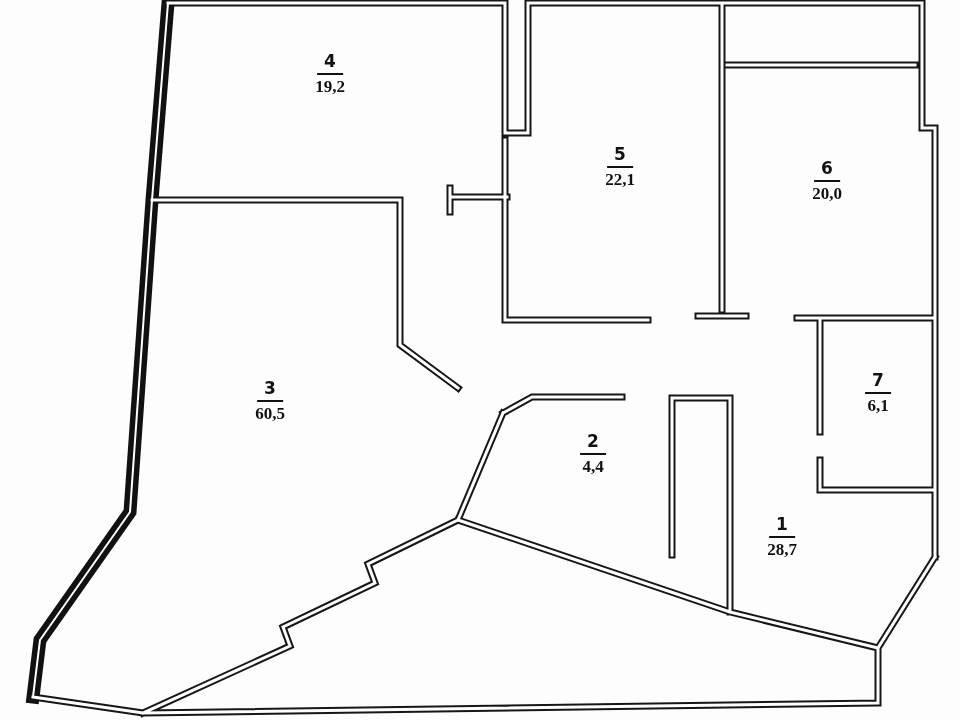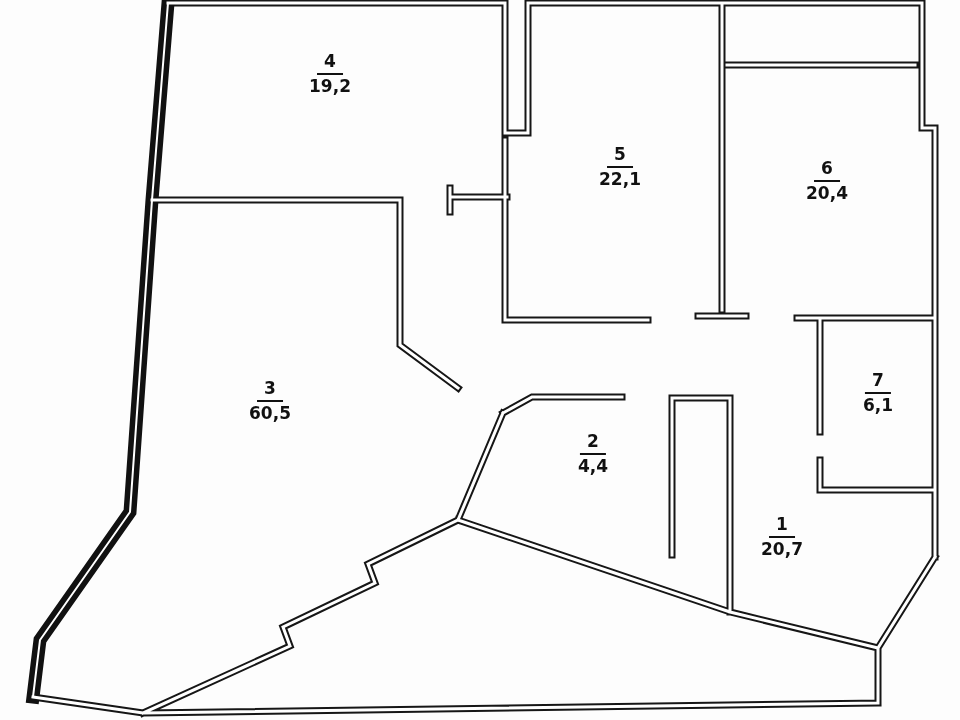--- a/index.html
+++ b/index.html
@@ -36,20 +36,21 @@
     line-height: 1.15;
     white-space: nowrap;
   }
   .room-label .num {
     display: inline-block;
     border-bottom: 2px solid #111111;
     padding: 0 7px 1px 7px;
   }
   .room-label .area {
     margin-top: 2px;
+    font-family: Liberation Serif, serif;
   }
   .pos-1 { left: 782px; top: 515px; }
   .pos-2 { left: 593px; top: 432px; }
   .pos-3 { left: 270px; top: 379px; }
   .pos-4 { left: 330px; top: 52px; }
   .pos-5 { left: 620px; top: 145px; }
   .pos-6 { left: 827px; top: 159px; }
   .pos-7 { left: 878px; top: 371px; }
 </style>
 </head>
@@ -115,21 +116,21 @@
                           M672,398 L730,398
                           M730,398 L730,612
                           M458,520 L730,612 L878,648
                           M458,520 L368,564 L375,583 L283,627 L290,646 L143,713"></path>
       <path class="wtc" d="M168,3 L152,200 L130,512 L40,640 L33,697"></path>
     </g>
   </svg>
 
   <div class="room-label pos-1">
     <div class="num">1</div>
-    <div class="area">20,7</div>
+    <div class="area">28,7</div>
   </div>
 
   <div class="room-label pos-2">
     <div class="num">2</div>
     <div class="area">4,4</div>
   </div>
 
   <div class="room-label pos-3">
     <div class="num">3</div>
     <div class="area">60,5</div>
@@ -140,21 +141,21 @@
     <div class="area">19,2</div>
   </div>
 
   <div class="room-label pos-5">
     <div class="num">5</div>
     <div class="area">22,1</div>
   </div>
 
   <div class="room-label pos-6">
     <div class="num">6</div>
-    <div class="area">20,4</div>
+    <div class="area">20,0</div>
   </div>
 
   <div class="room-label pos-7">
     <div class="num">7</div>
     <div class="area">6,1</div>
   </div>
 
 </div>
 
 </body></html>

